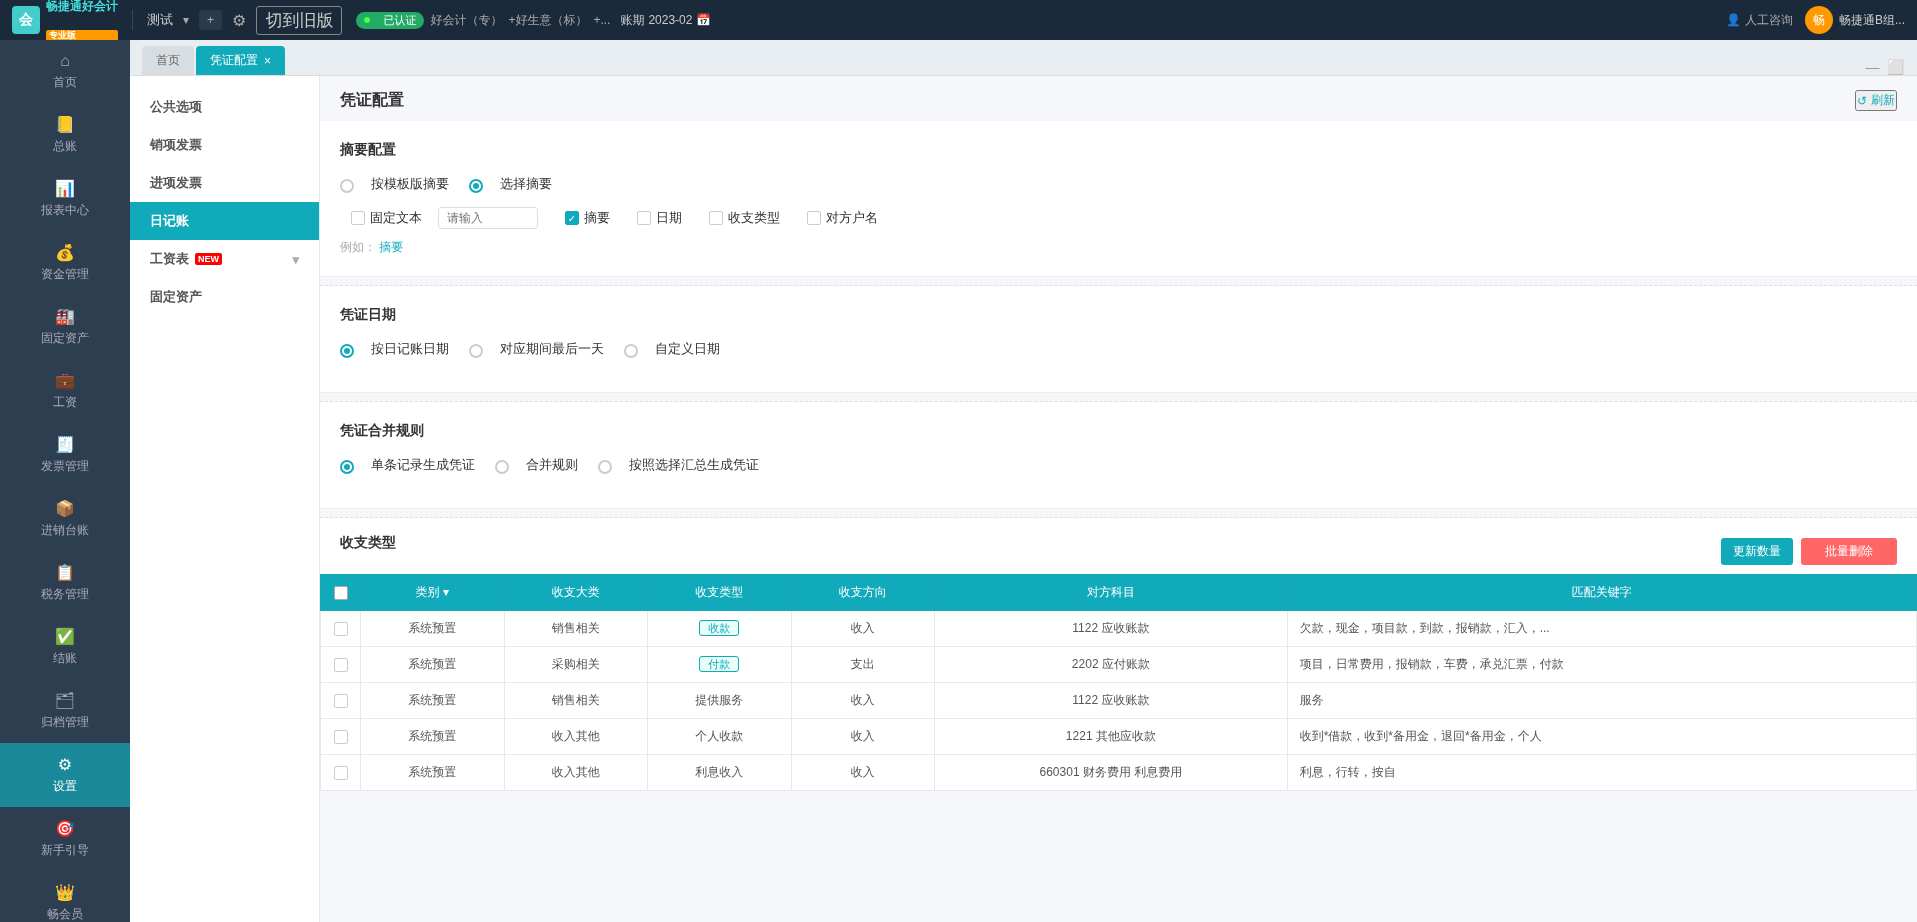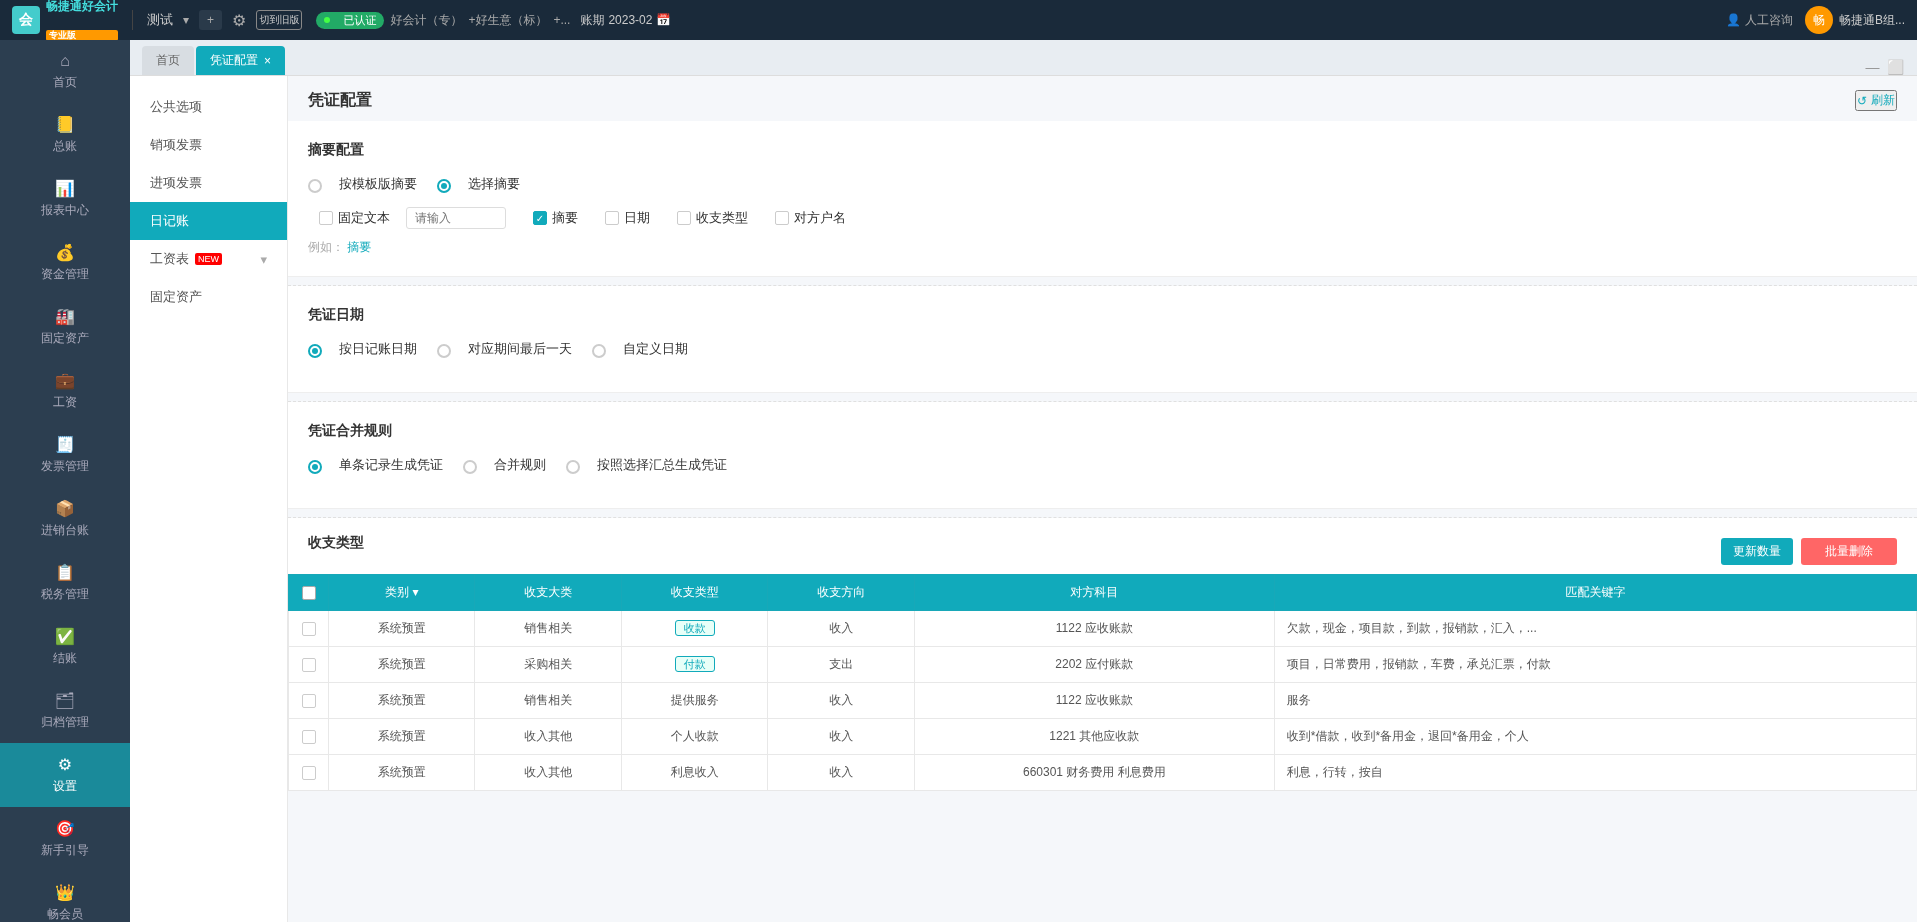--- a/index.html
+++ b/index.html
@@ -7,21 +7,21 @@
 
     
     .topbar { height: 40px; background: #1a2a3a; display: flex; align-items: center; padding: 0 12px; gap: 10px; flex-shrink: 0; }
     .topbar-logo { display: flex; align-items: center; gap: 6px; color: #4dd; font-size: 13px; font-weight: bold; }
     .topbar-logo-icon { width: 28px; height: 28px; background: #4cc; border-radius: 4px; display: flex; align-items: center; justify-content: center; font-size: 14px; color: white; }
     .topbar-divider { width: 1px; height: 20px; background: #444; margin: 0 4px; }
     .topbar-company { color: #ccc; font-size: 13px; }
     .topbar-arrow { color: #aaa; font-size: 12px; }
     .topbar-btn { background: #2a3a4a; color: #aaa; border: none; padding: 3px 8px; border-radius: 3px; cursor: pointer; font-size: 12px; }
     .topbar-settings-icon { color: #aaa; font-size: 16px; cursor: pointer; }
-    .topbar-switch-btn { border: 1px solid #888; background: transparent; color: #ccc; padding: 2px 2px; border-radius: 3px; font-size: 10px; cursor: pointer; }
+    .topbar-switch-btn { border: 1px solid #888; background: transparent; color: #ccc; padding: 2px 8px; border-radius: 3px; font-size: 17px; cursor: pointer; }
     .topbar-tags { display: flex; align-items: center; gap: 6px; margin-left: 4px; }
     .topbar-tag { background: #2a6; color: white; border-radius: 10px; padding: 1px 8px; font-size: 11px; display: flex; align-items: center; gap: 13px; }
     .topbar-tag .dot { width: 6px; height: 6px; background: #4f4; border-radius: 50%; }
     .topbar-period { color: #ccc; font-size: 12px; display: flex; align-items: center; gap: 4px; }
     .topbar-right { margin-left: auto; display: flex; align-items: center; gap: 12px; }
     .topbar-help { color: #aaa; font-size: 12px; display: flex; align-items: center; gap: 4px; cursor: pointer; }
     .topbar-user { display: flex; align-items: center; gap: 6px; cursor: pointer; }
     .topbar-avatar { width: 28px; height: 28px; background: #f90; border-radius: 50%; display: flex; align-items: center; justify-content: center; font-size: 12px; color: white; }
     .topbar-username { color: #ccc; font-size: 12px; }
 
@@ -41,21 +41,21 @@
     .tabbar { height: 36px; background: #e8edf2; display: flex; align-items: flex-end; padding: 0 0 0 12px; border-bottom: 1px solid #ddd; flex-shrink: 0; }
     .tab { padding: 6px 14px; font-size: 12px; cursor: pointer; border-radius: 4px 4px 0 0; margin-right: 2px; }
     .tab.inactive { background: #d8dde2; color: #666; }
     .tab.active { background: #1ab; color: white; display: flex; align-items: center; gap: 6px; }
     .tab-close { font-size: 12px; cursor: pointer; }
 
     
     .page-content { flex: 1; display: flex; overflow: hidden; background: #f5f7fa; }
 
     
-    .inner-sidebar { width: 158px; background: white; border-right: 1px solid #e8e8e8; padding: 12px 0; flex-shrink: 0; }
+    .inner-sidebar { width: 190px; background: white; border-right: 1px solid #e8e8e8; padding: 12px 0; flex-shrink: 0; font-weight: bold; }
     .inner-sidebar-item { padding: 10px 20px; font-size: 13px; cursor: pointer; color: #555; display: flex; align-items: center; gap: 6px; }
     .inner-sidebar-item.active { background: #1ab; color: white; }
     .new-badge { background: #f00; color: white; font-size: 9px; padding: 1px 3px; border-radius: 2px; }
     .inner-sidebar-arrow { margin-left: auto; color: #aaa; }
 
     
     .main-panel { flex: 1; overflow-y: auto; padding: 0; }
 
     
     .page-title-bar { display: flex; align-items: center; justify-content: space-between; padding: 14px 20px 10px; }

